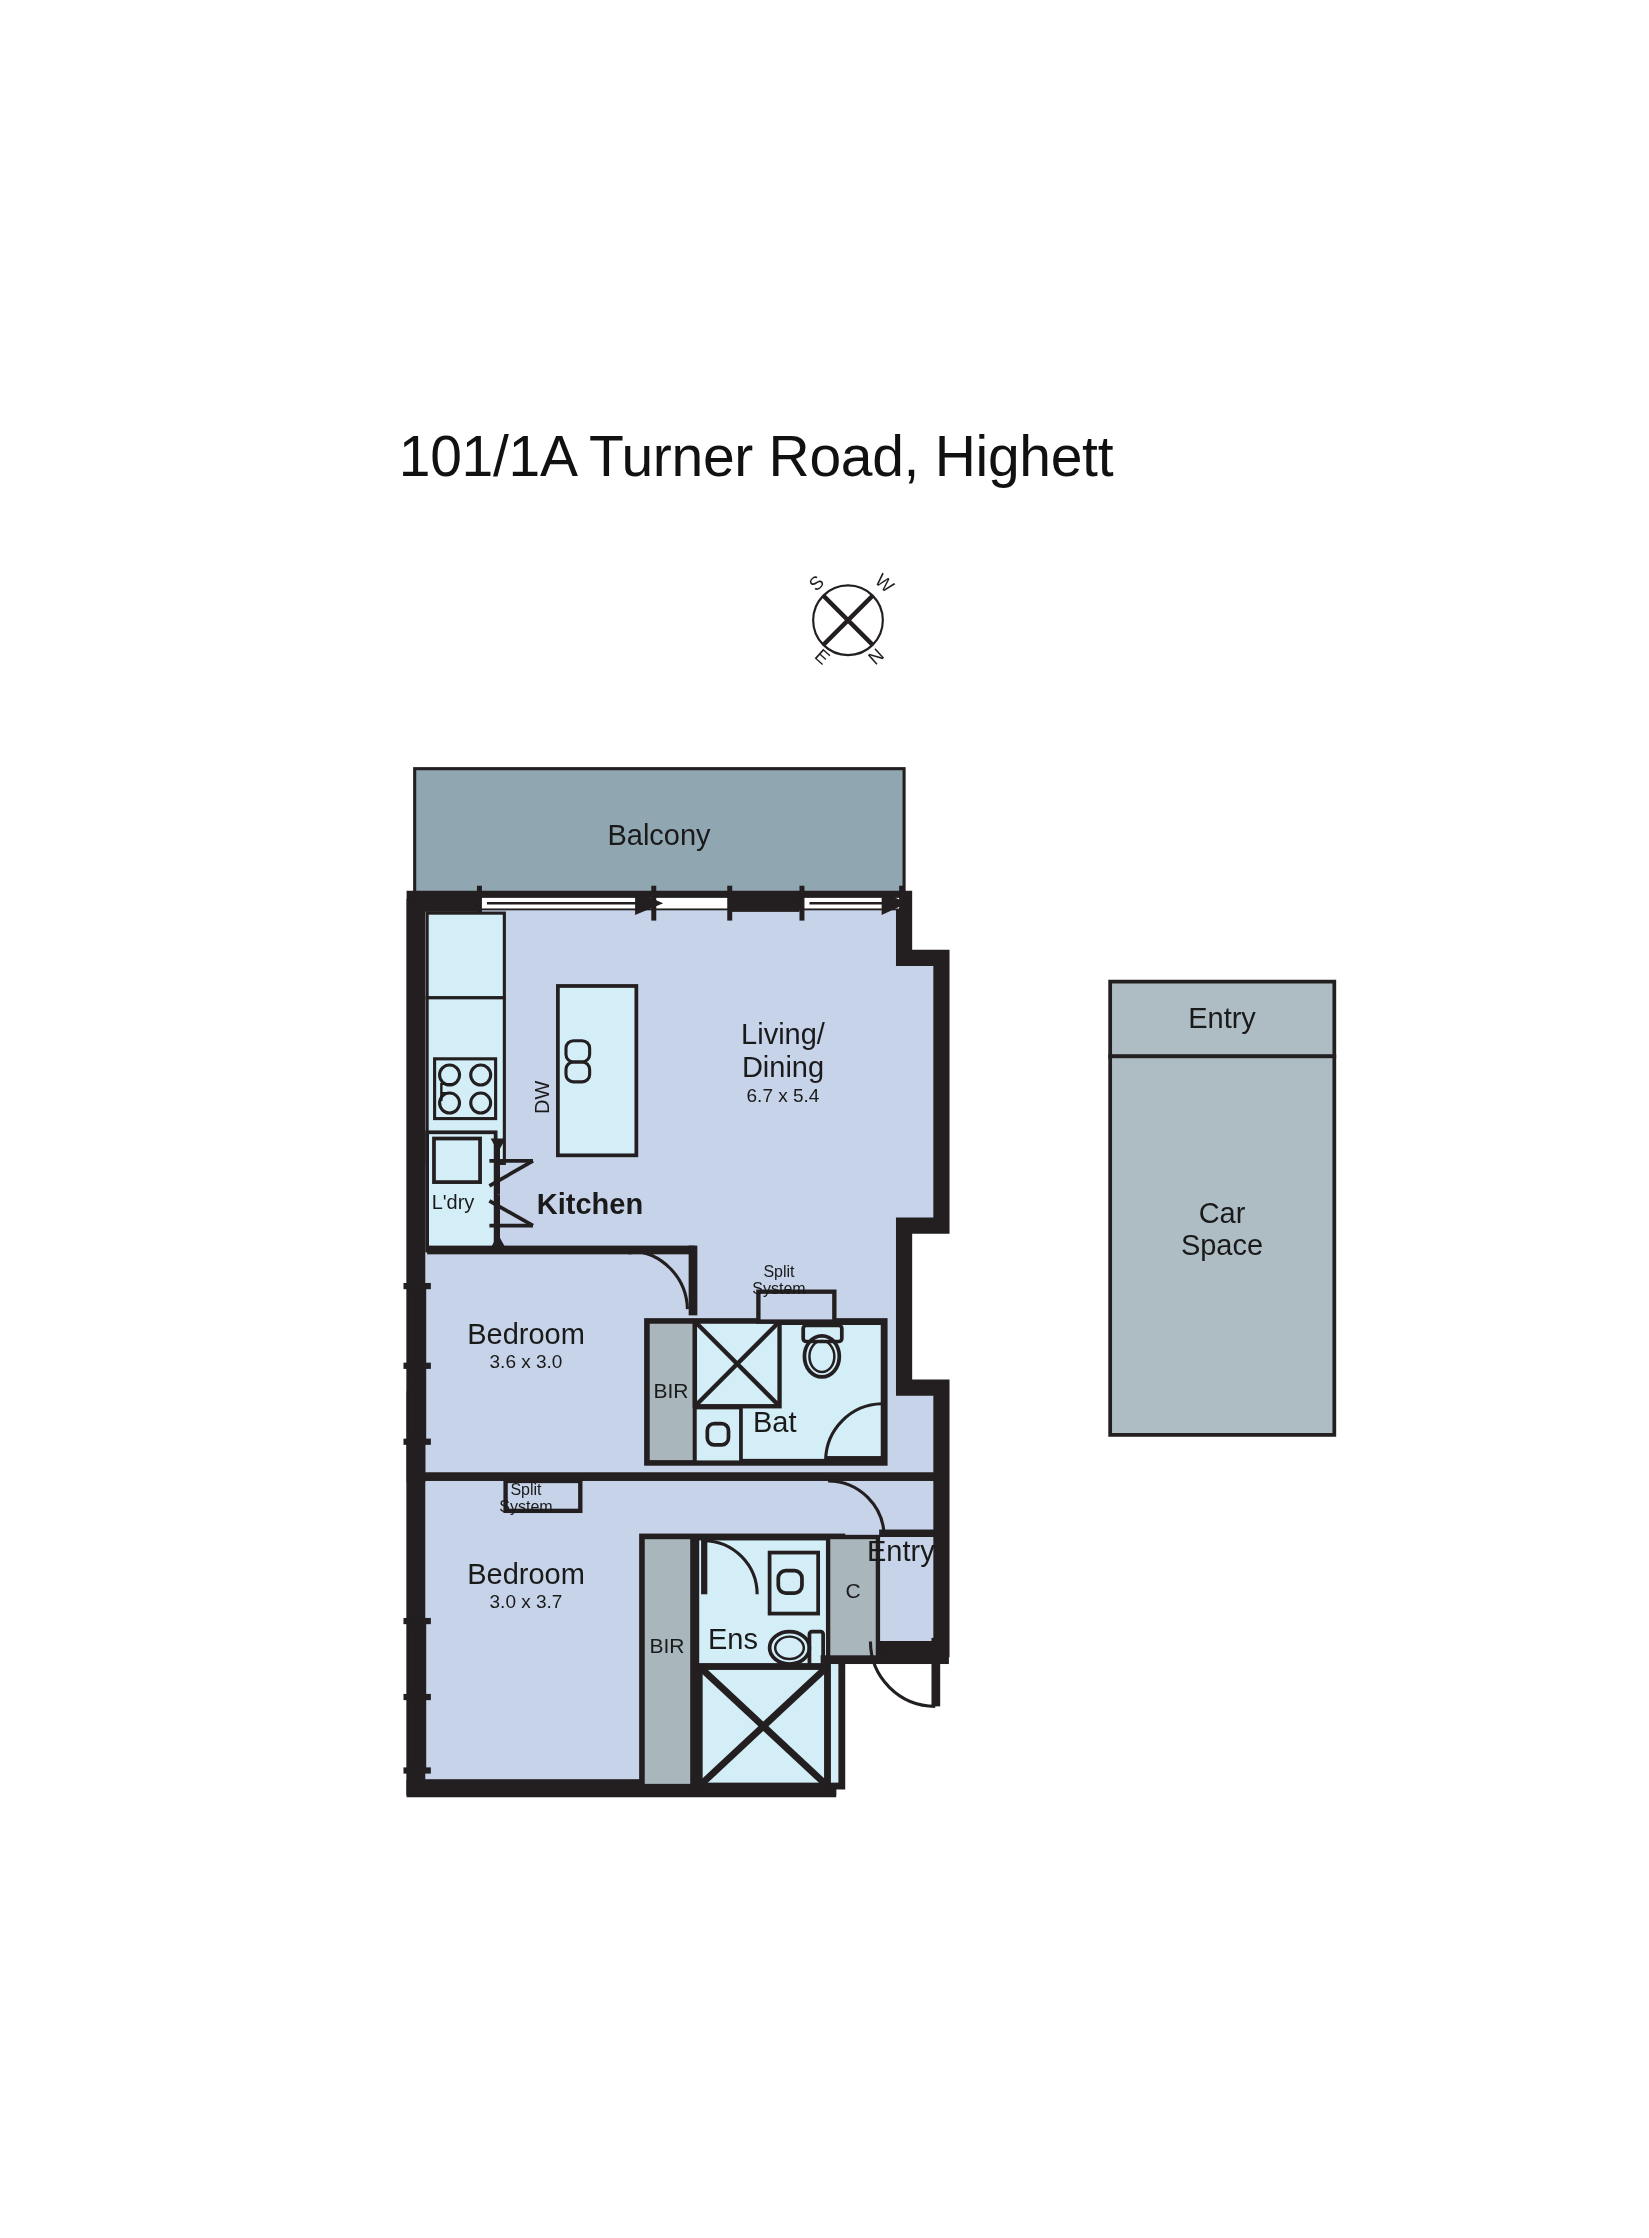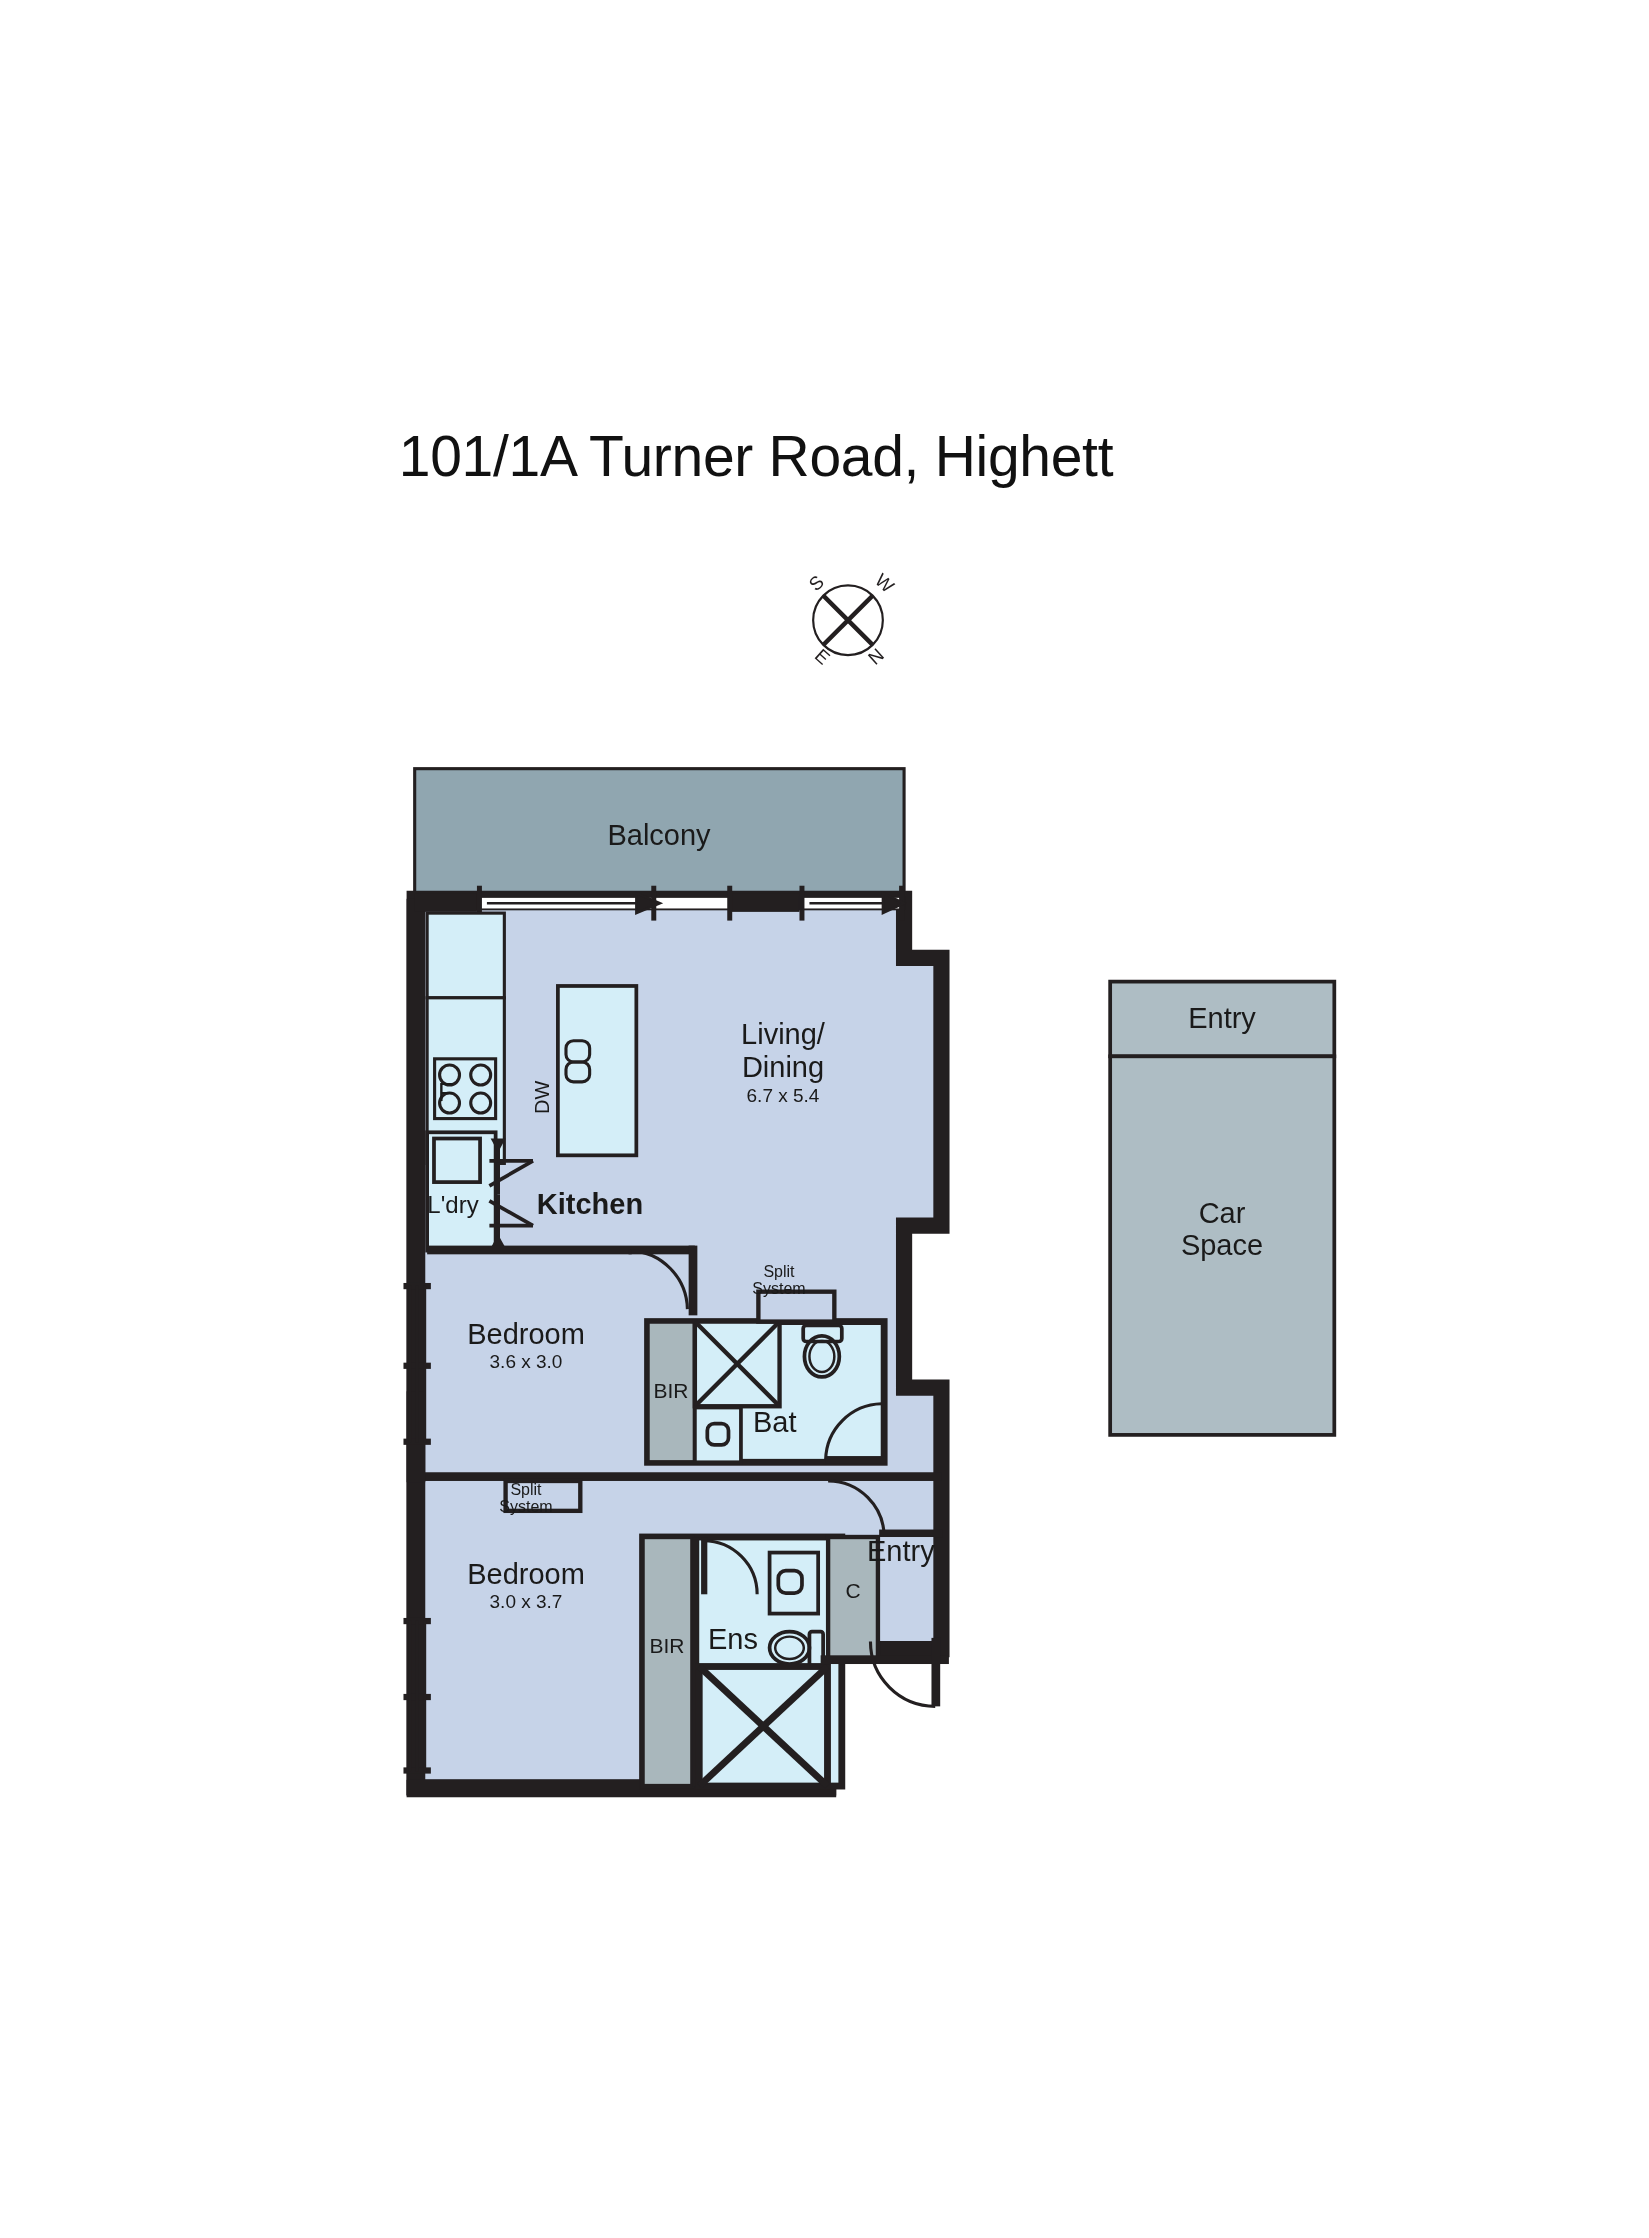--- a/index.html
+++ b/index.html
@@ -34,21 +34,21 @@
     font-family:"Liberation Sans", sans-serif;
     color:#1a1a1a;
     white-space:nowrap;
     line-height:1.06;
     text-align:center;
   }
   .lbl.c{transform:translateX(-50%);}
   .room-name{font-size:29px;}
   .room-dim{font-size:19px;}
   .small{font-size:16px;line-height:1.1;text-align:center;}
-  .tiny{font-size:24px;}
+  .tiny{font-size:20px;}
   .rot90{transform-origin:50% 50%;}
 </style>
 </head>
 <body>
 
 <div id="page-title" class="lbl">101/1A Turner Road, Highett</div>
 
 <div id="compass">
   <svg width="112" height="112" viewBox="0 0 180 180">
     <circle cx="90" cy="92" r="56" fill="none" stroke="#231f20" stroke-width="3.5"></circle>

